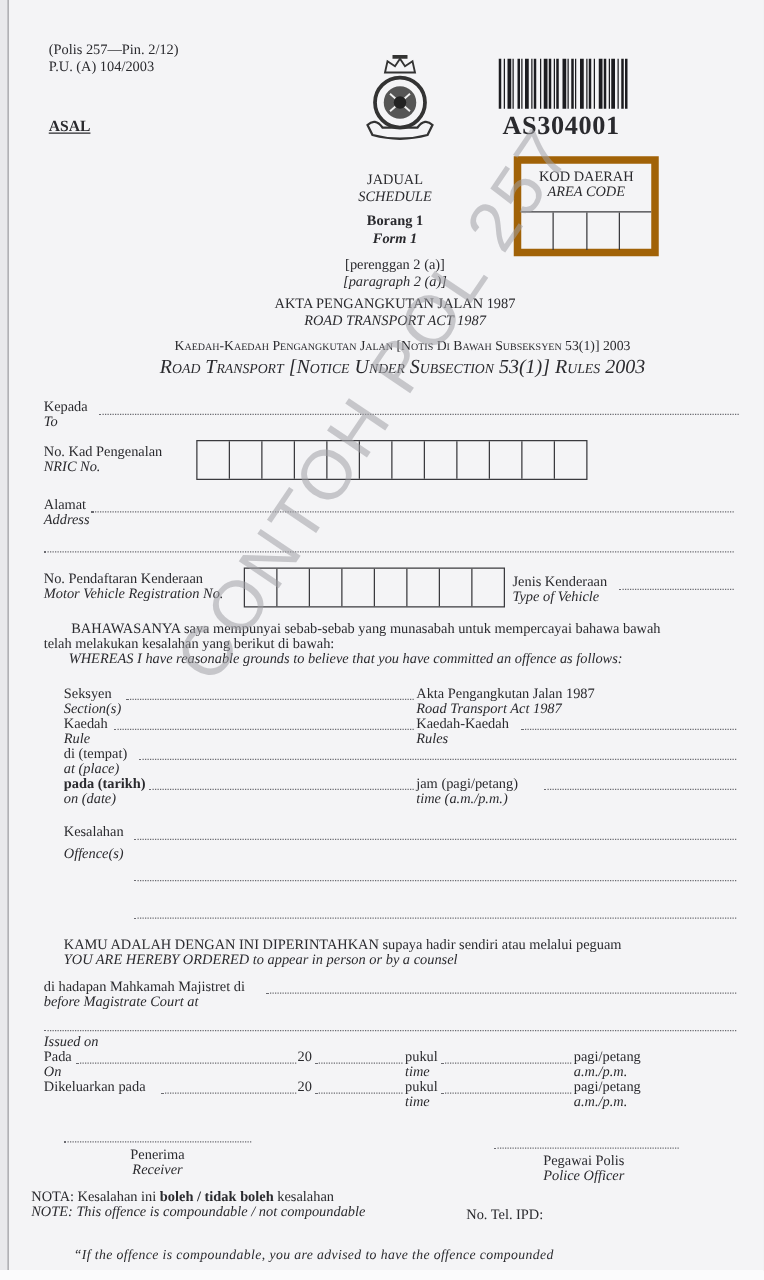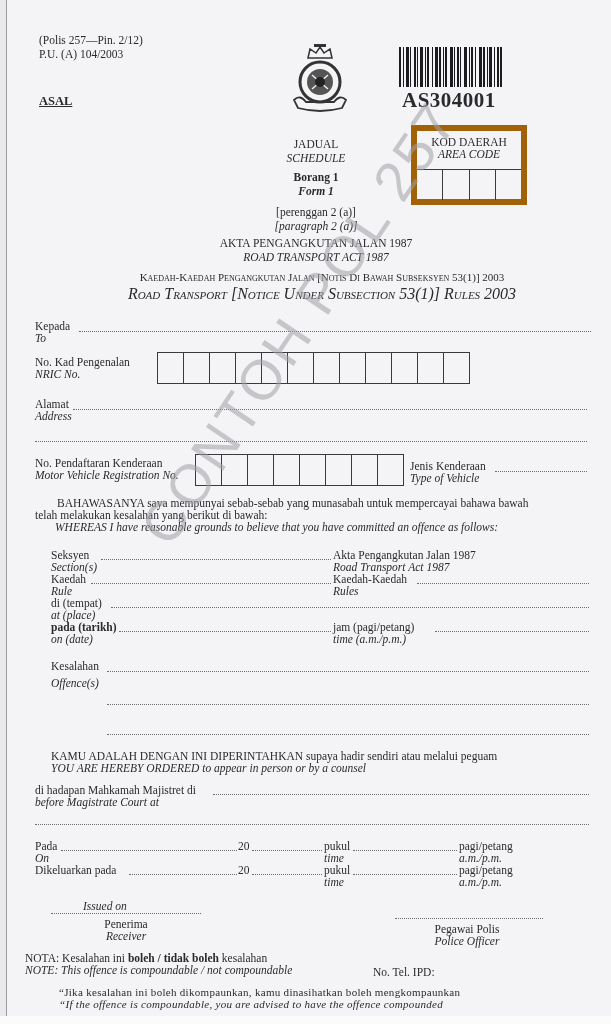--- a/index.html
+++ b/index.html
@@ -196,21 +196,21 @@
   <div class="dots" style="left:54px;top:850px;width:176px;"></div>
   <div class="abs md" style="left:231px;top:840px;">20</div>
   <div class="dots" style="left:245px;top:850px;width:70px;"></div>
   <div class="abs md" style="left:317px;top:840px;">pukul</div>
   <div class="abs md it" style="left:317px;top:852px;">time</div>
   <div class="dots" style="left:346px;top:850px;width:104px;"></div>
   <div class="abs md" style="left:452px;top:840px;">pagi/petang</div>
   <div class="abs md it" style="left:452px;top:852px;">a.m./p.m.</div>
 
   <div class="abs md" style="left:28px;top:864px;">Dikeluarkan pada</div>
-  <div class="abs md it" style="left:28px;top:900px;margin-left:48px;">Issued on</div>
+  <div class="abs md it" style="left:28px;top:828px;">Issued on</div>
   <div class="dots" style="left:122px;top:874px;width:108px;"></div>
   <div class="abs md" style="left:231px;top:864px;">20</div>
   <div class="dots" style="left:245px;top:874px;width:70px;"></div>
   <div class="abs md" style="left:317px;top:864px;">pukul</div>
   <div class="abs md it" style="left:317px;top:876px;">time</div>
   <div class="dots" style="left:346px;top:874px;width:104px;"></div>
   <div class="abs md" style="left:452px;top:864px;">pagi/petang</div>
   <div class="abs md it" style="left:452px;top:876px;">a.m./p.m.</div>
 
   <div class="dots" style="left:44px;top:913px;width:150px;"></div>
@@ -221,18 +221,17 @@
   <div class="abs md center" style="left:410px;top:923px;width:100px;">Pegawai Polis</div>
   <div class="abs md it center" style="left:410px;top:935px;width:100px;">Police Officer</div>
 
   <div class="abs md" style="left:18px;top:952px;">
     <span>NOTA: Kesalahan ini</span>
     <span class="b">boleh / tidak boleh</span>
     <span>kesalahan</span>
   </div>
   <div class="abs md it" style="left:18px;top:964px;">NOTE: This offence is compoundable / not compoundable</div>
   <div class="abs md" style="left:366px;top:966px;">No. Tel. IPD:</div>
-  <div class="abs" style="left:52px;top:986px;font-size:11px;letter-spacing:0.3px;">“Jika kesalahan ini boleh dikompaunkan, kamu dinasihatkan boleh mengkompaunkan</div>
   <div class="abs it" style="left:52px;top:998px;font-size:11px;letter-spacing:0.3px;">“If the offence is compoundable, you are advised to have the offence compounded</div>
 
   <div class="watermark">CONTOH POL 257</div>
 </div>
 <div class="bottom-strip"></div>
 
 </body></html>

